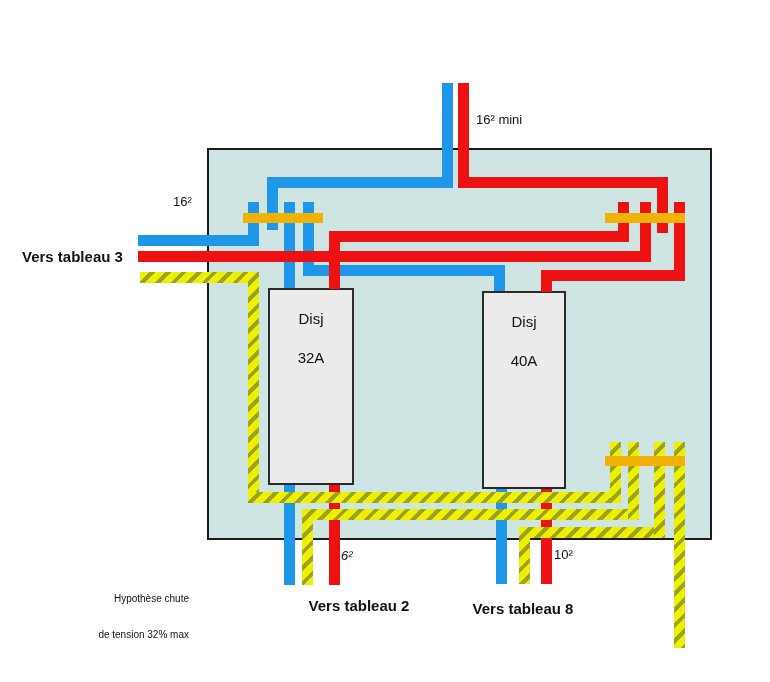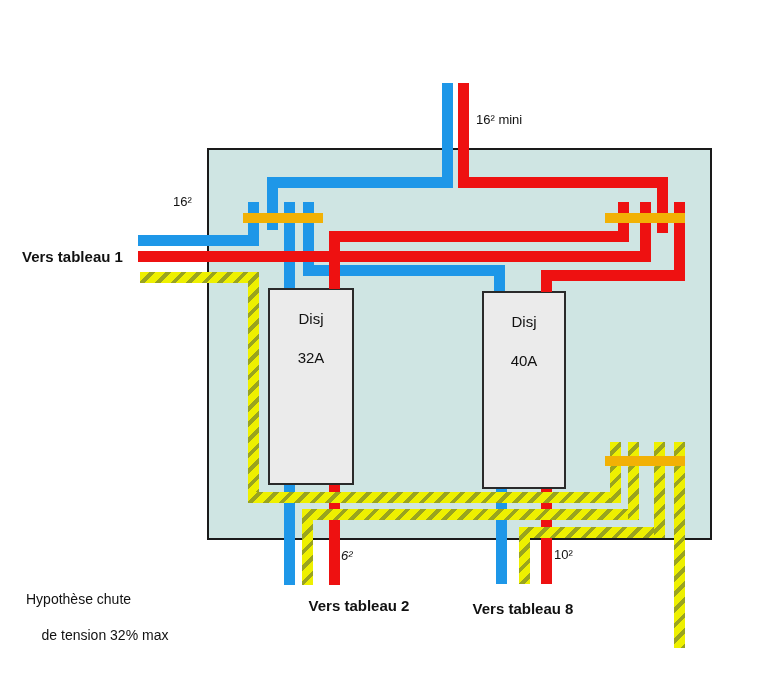--- a/index.html
+++ b/index.html
@@ -29,21 +29,21 @@
   .lbl.bold{font-weight:bold;}
   #title{left:44px;top:55px;font-size:16px;}
   #db-label{left:404px;top:18px;width:90px;text-align:center;font-size:13px;font-weight:bold;line-height:19px;}
   #mini-label{left:476px;top:112px;}
   #sect16{left:155px;top:194px;margin-left:18px;}
   #vt1{left:22px;top:248px;font-size:15px;}
   #vt2{left:260px;top:597px;width:110px;text-align:center;font-size:15px;margin-left:44px;}
   #vt3{left:468px;top:600px;width:110px;text-align:center;font-size:15px;}
   #sect6{left:341px;top:548px;font-style:italic;}
   #sect10{left:554px;top:547px;}
-  #note{left:26px;top:590px;width:155px;text-align:left;font-size:14px;line-height:18px;}
+  #note{left:34px;top:590px;width:155px;text-align:right;font-size:10px;line-height:18px;}
 </style>
 </head>
 <body>
 
 <div class="stage">
 
   <div class="enclosure"></div>
 
   <div class="disj" id="disj1">
     <div class="dname">Disj</div>
@@ -94,21 +94,21 @@
       <div class="wire bus" style="left: 243px; top: 213px; width: 80px; height: 10px;"></div>
       <div class="wire bus" style="left: 605px; top: 213px; width: 80px; height: 10px;"></div>
       <div class="wire bus" style="left: 605px; top: 456px; width: 80px; height: 10px;"></div>
     </div>
 
 
 
   <div class="lbl small" id="mini-label">16² mini</div>
   <div class="lbl small" id="sect16">16²</div>
 
-  <div class="lbl bold" id="vt1">Vers tableau 1</div>
+  <div class="lbl bold" id="vt1">Vers tableau 3</div>
   <div class="lbl bold" id="vt2">Vers tableau 2</div>
   <div class="lbl bold" id="vt3">Vers tableau 8</div>
 
   <div class="lbl small" id="sect6">6²</div>
   <div class="lbl small" id="sect10">10²</div>
 
   <div class="lbl" id="note"><span>Hypothèse chute</span><br>
     <span>de tension 32% max</span></div>
 
 </div>

